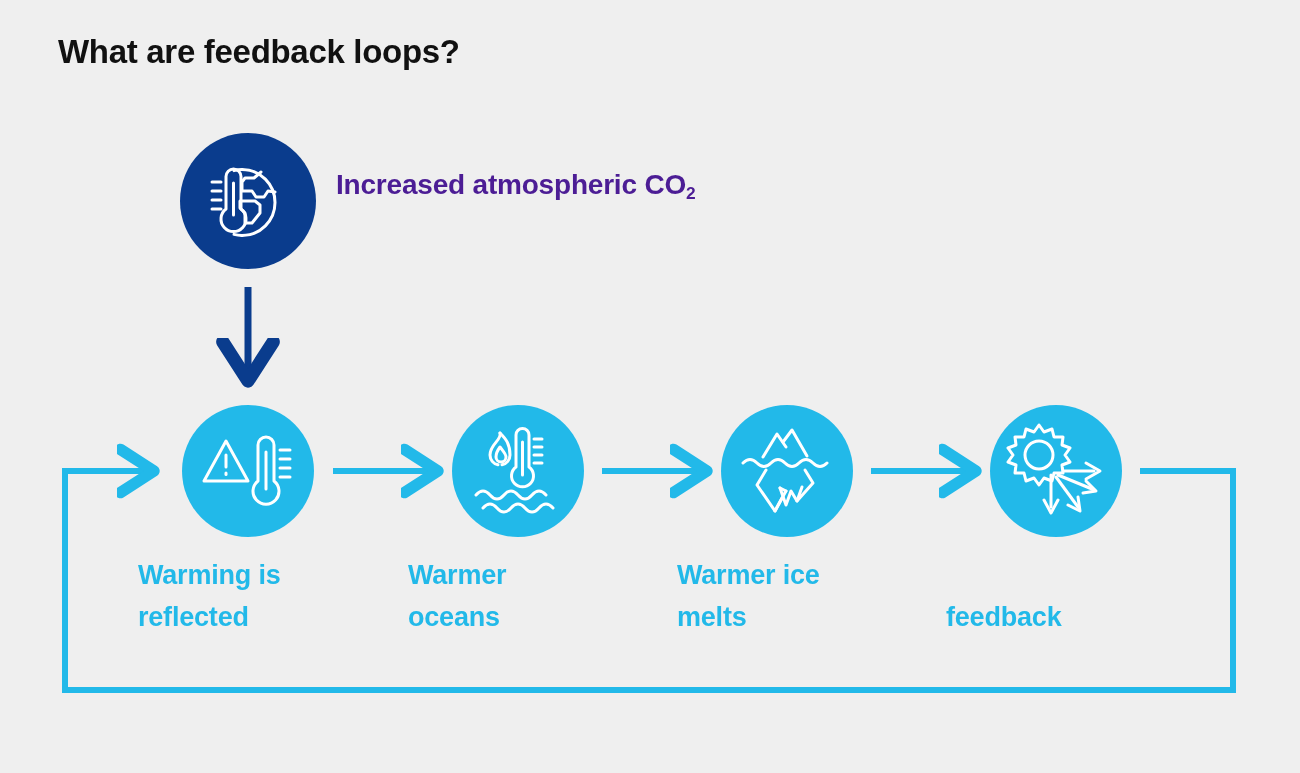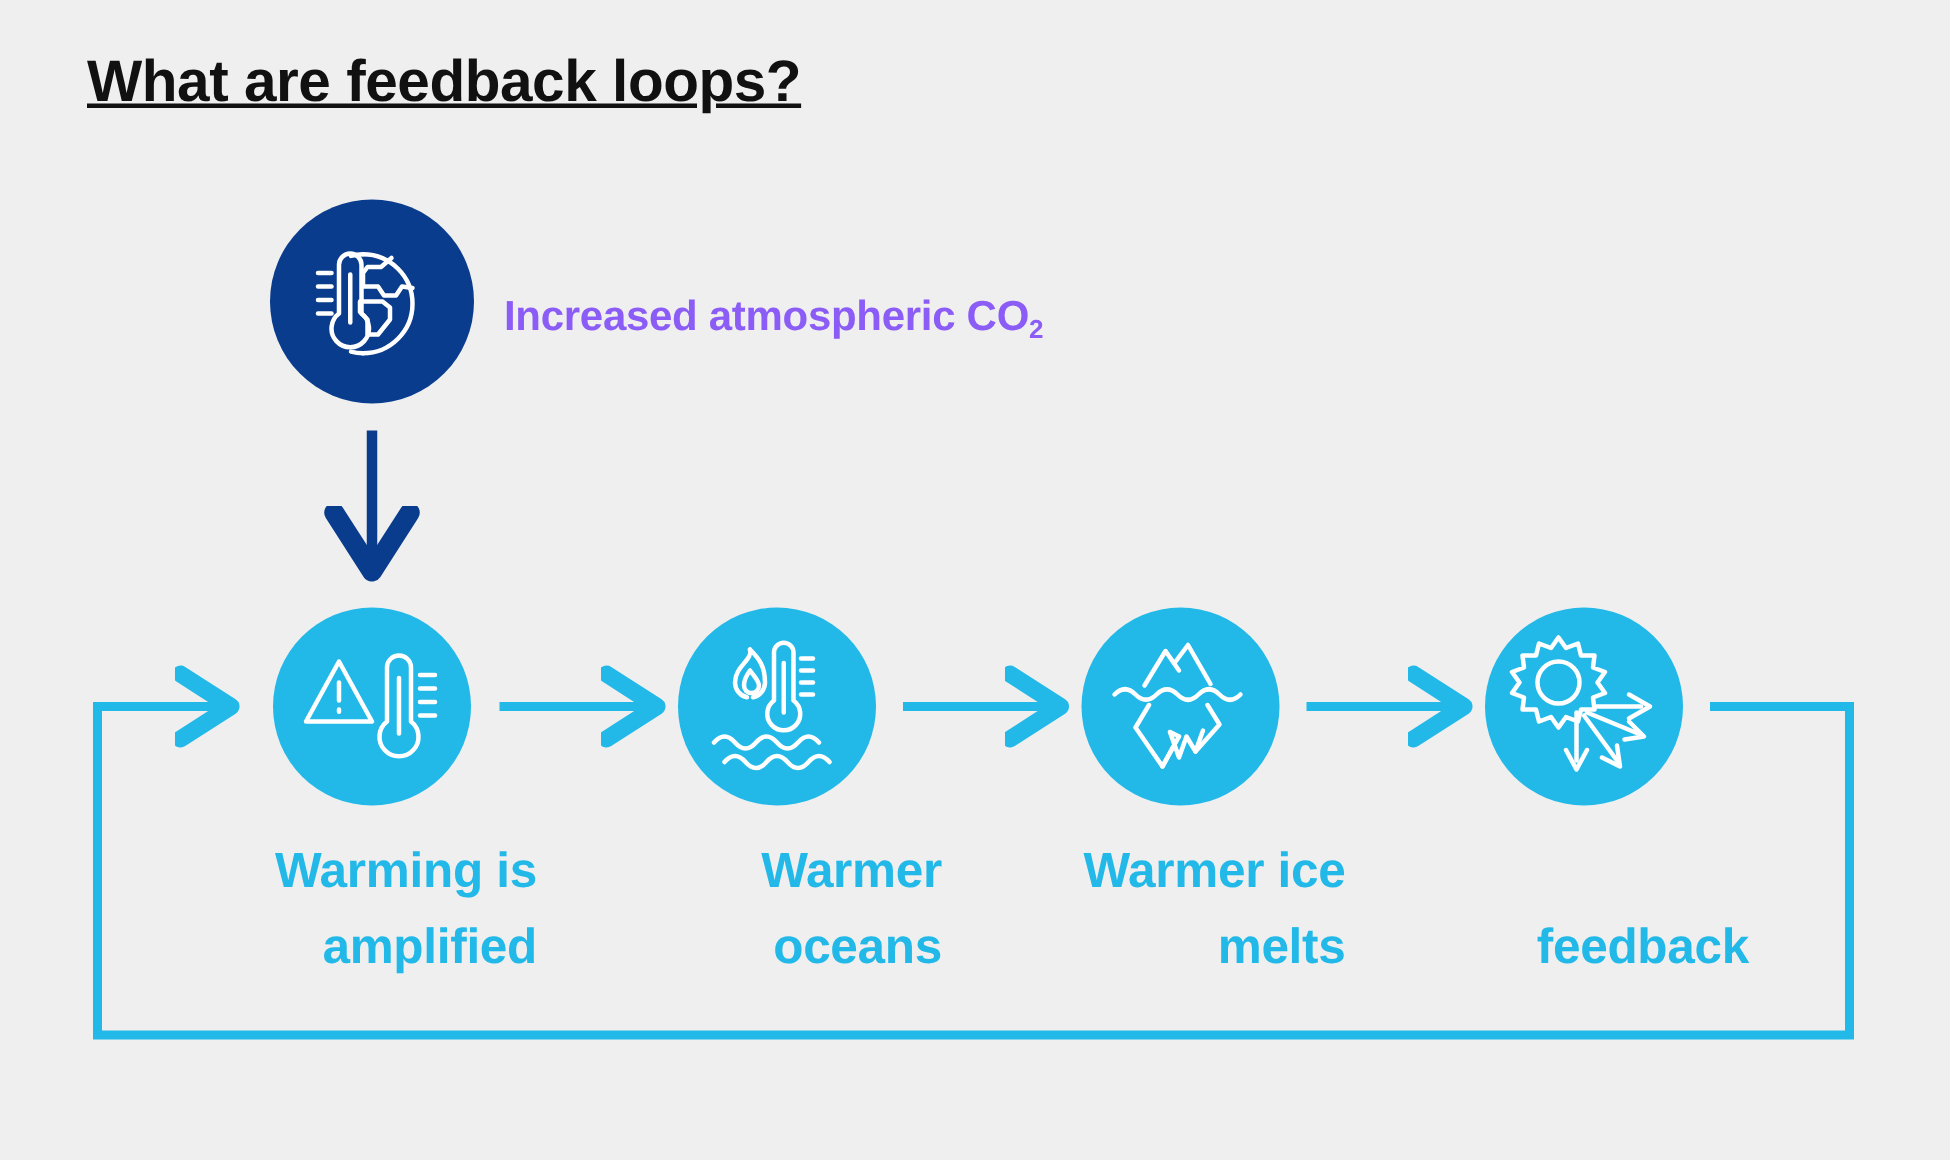--- a/index.html
+++ b/index.html
@@ -18,26 +18,25 @@
   #canvas {
     position: relative;
     width: 1300px;
     height: 773px;
   }
   
   .title {
     position: absolute;
     left: 58px;
     top: 33px;
-    font-size: 39px;
+    font-size: 33px;
     font-weight: bold;
     color: #111111;
     letter-spacing: -0.3px;
     white-space: nowrap;
-    text-decoration: underline;
   }
   
   .source-node {
     position: absolute;
     left: 180px;
     top: 133px;
   }
   .circle-navy {
     position: absolute;
     left: 0;
@@ -49,24 +48,24 @@
   }
   .circle-navy svg {
     position: absolute;
     left: 50%;
     top: 50%;
     transform: translate(-50%, -50%);
   }
   .source-label {
     position: absolute;
     left: 156px;
-    top: 62px;
+    top: 36px;
     font-size: 28px;
     font-weight: bold;
-    color: #8b5cf6;
+    color: #4c1d95;
     white-space: nowrap;
     letter-spacing: -0.2px;
   }
   .source-label sub {
     font-size: 0.62em;
     vertical-align: baseline;
     position: relative;
     bottom: -0.28em;
   }
   
@@ -87,22 +86,22 @@
     left: 50%;
     top: 50%;
     transform: translate(-50%, -50%);
   }
   .stage-label {
     position: absolute;
     top: 150px;
     left: 50%;
     transform: translateX(-50%);
     width: 220px;
-    text-align: right;
-    font-size: 33px;
+    text-align: left;
+    font-size: 27px;
     line-height: 1.54;
     font-weight: bold;
     color: #22b9e9;
     letter-spacing: -0.2px;
   }
   
   #connectors {
     position: absolute;
     left: 0;
     top: 0;
@@ -188,21 +187,21 @@
 
           <line x1="80" y1="21" x2="90" y2="21"></line>
           <line x1="80" y1="30" x2="90" y2="30"></line>
           <line x1="80" y1="39" x2="90" y2="39"></line>
           <line x1="80" y1="48" x2="90" y2="48"></line>
         </g>
       </svg>
     </div>
     <div class="stage-label">
       <span>Warming is</span><br>
-      <span>amplified</span>
+      <span>reflected</span>
     </div>
   </div>
 
   <div class="stage" style="left:452px;">
     <div class="circle-blue">
       <svg width="92" height="92" viewBox="0 0 92 92" xmlns="http://www.w3.org/2000/svg">
         <g fill="none" stroke="#ffffff" stroke-width="3" stroke-linecap="round" stroke-linejoin="round">
 
           <path d="M28,8 c2,7 -10,11 -10,22 a10,10 0 0 0 8,9.8"></path>
           <path d="M28,8 c6,6 10,11 10,22 a10,10 0 0 1 -8,9.8"></path>

